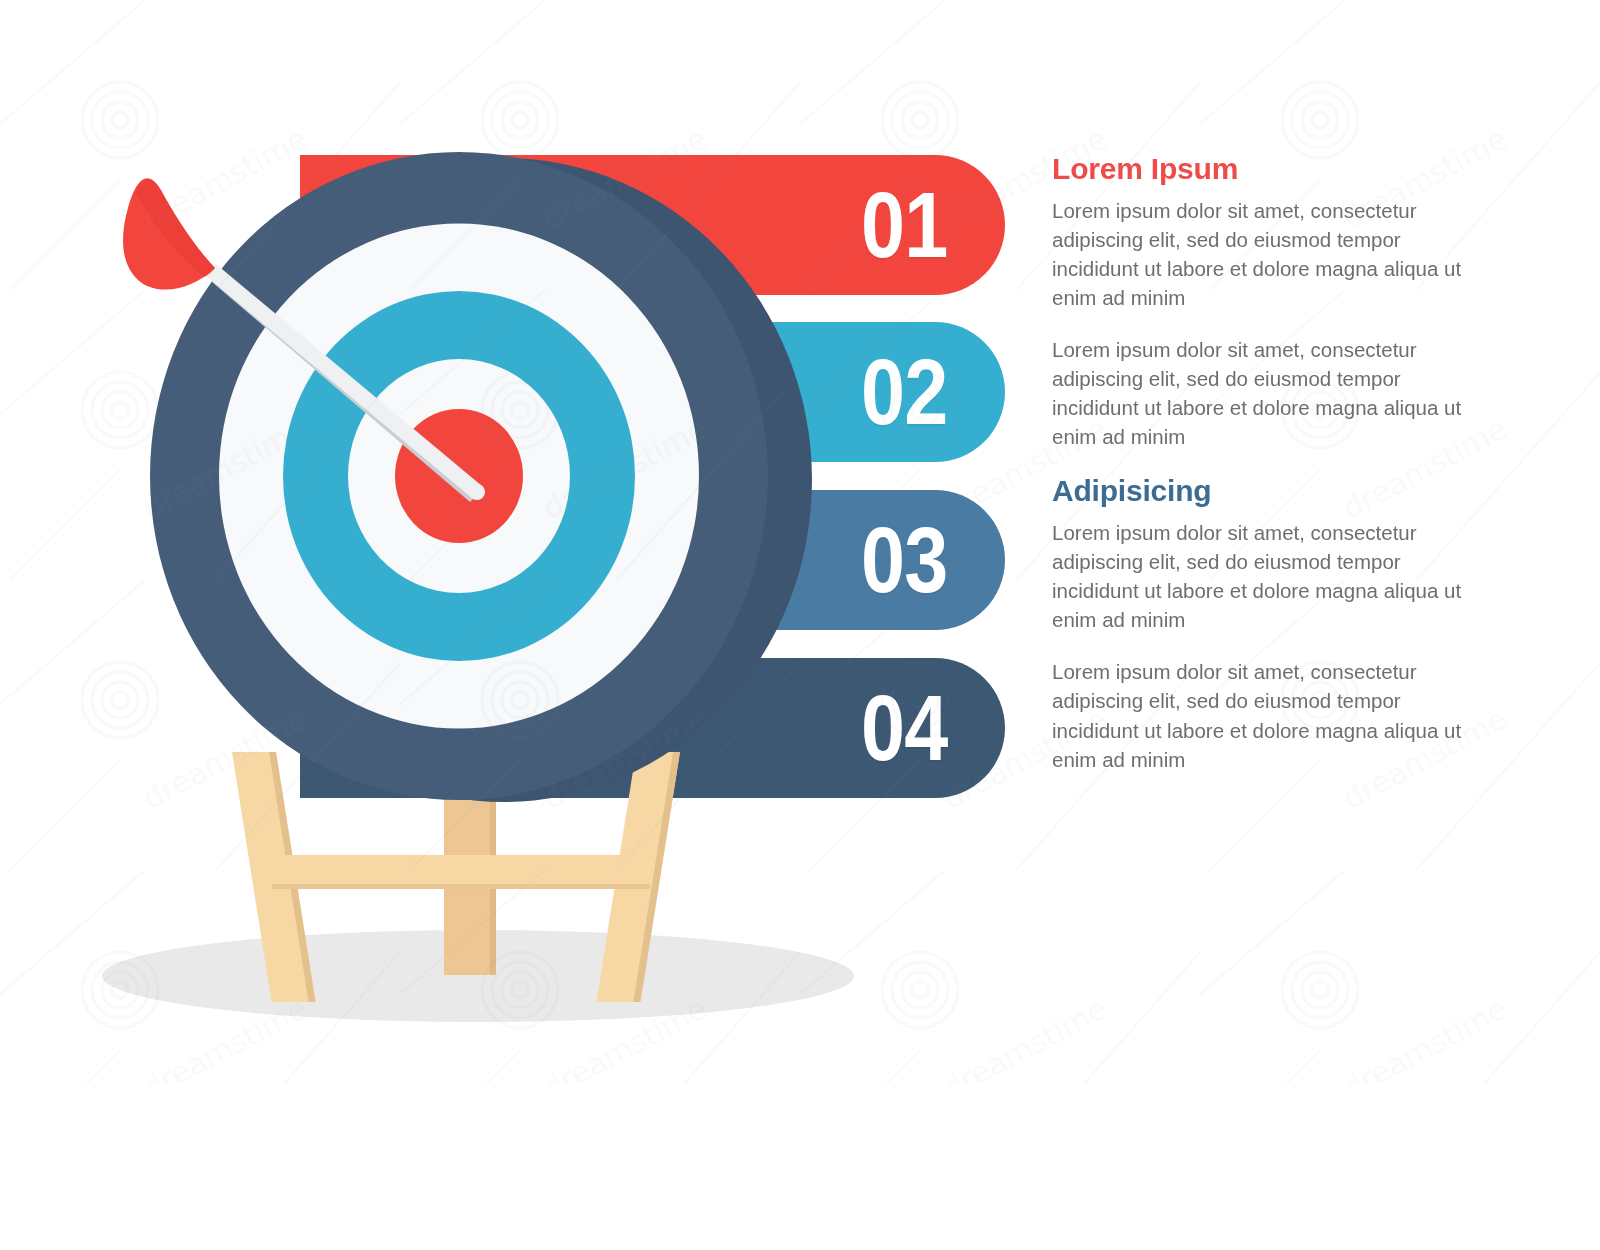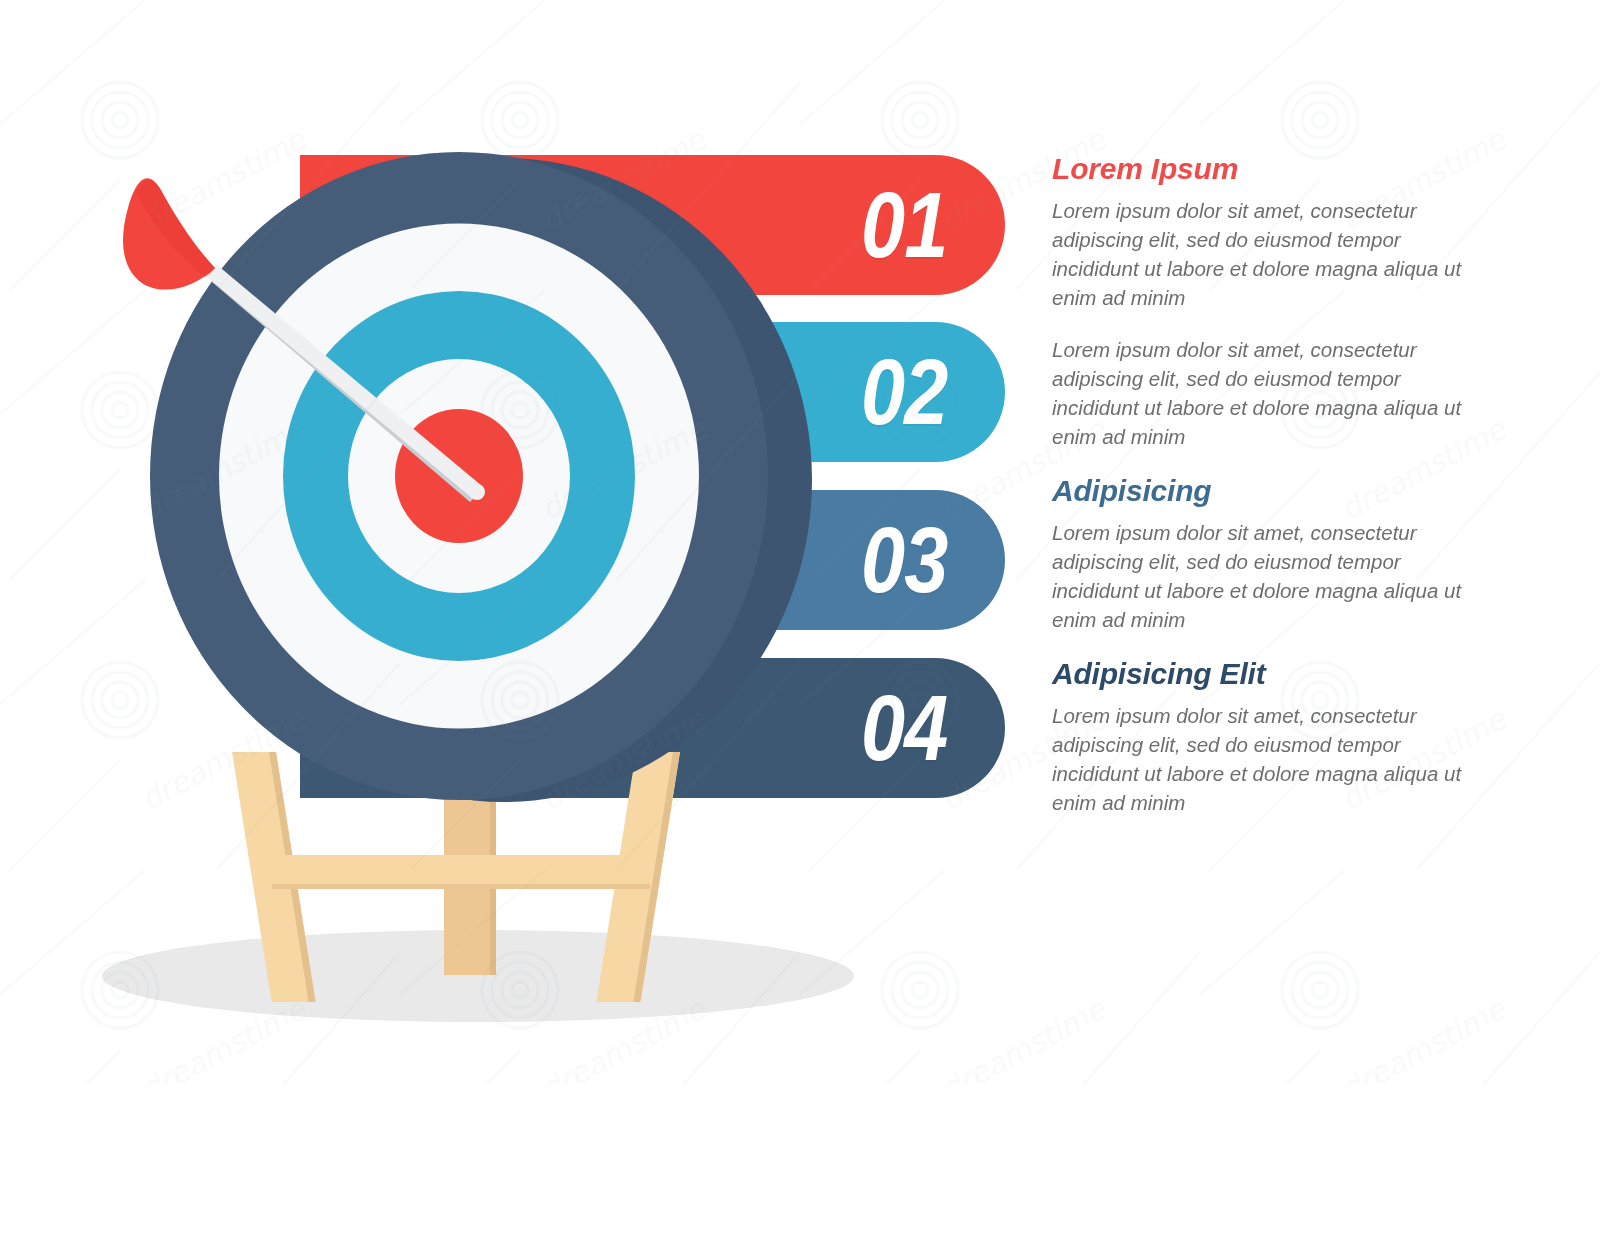--- a/index.html
+++ b/index.html
@@ -8,21 +8,20 @@
     width: 1600px; height: 1250px;
     background: #ffffff;
     font-family: "Liberation Sans", sans-serif;
     overflow: hidden;
   }
   #stage {
     position: relative;
     width: 1600px; height: 1084px;
     background: #ffffff;
     overflow: hidden;
-    font-style: italic;
   }
 
   
   .bar {
     position: absolute;
     left: 300px;
     width: 705px;
     height: 140px;
     border-radius: 0 70px 70px 0;
     display: flex;
@@ -265,21 +264,20 @@
     <div class="text-block">
       <div class="t-body">Lorem ipsum dolor sit amet, consectetur adipiscing elit, sed do eiusmod tempor incididunt ut labore et dolore magna aliqua ut enim ad minim</div>
     </div>
 
     <div class="text-block">
       <div class="t-title" id="title-3" style="color: rgb(61, 108, 146);">Adipisicing</div>
       <div class="t-body">Lorem ipsum dolor sit amet, consectetur adipiscing elit, sed do eiusmod tempor incididunt ut labore et dolore magna aliqua ut enim ad minim</div>
     </div>
 
     <div class="text-block">
-      <div class="t-title" id="title-4" style="color: rgb(45, 74, 104);">Adipisicing Elit</div>
       <div class="t-body">Lorem ipsum dolor sit amet, consectetur adipiscing elit, sed do eiusmod tempor incididunt ut labore et dolore magna aliqua ut enim ad minim</div>
     </div>
 
   </div>
 
   <svg id="watermark" viewBox="0 0 1600 1157">
     <defs>
       <pattern id="wm" width="400" height="290" patternUnits="userSpaceOnUse">
         <g opacity="0.12" fill="none" stroke="#8a9299" stroke-width="2">
           <path d="M -30 150 L 180 -30"></path>

